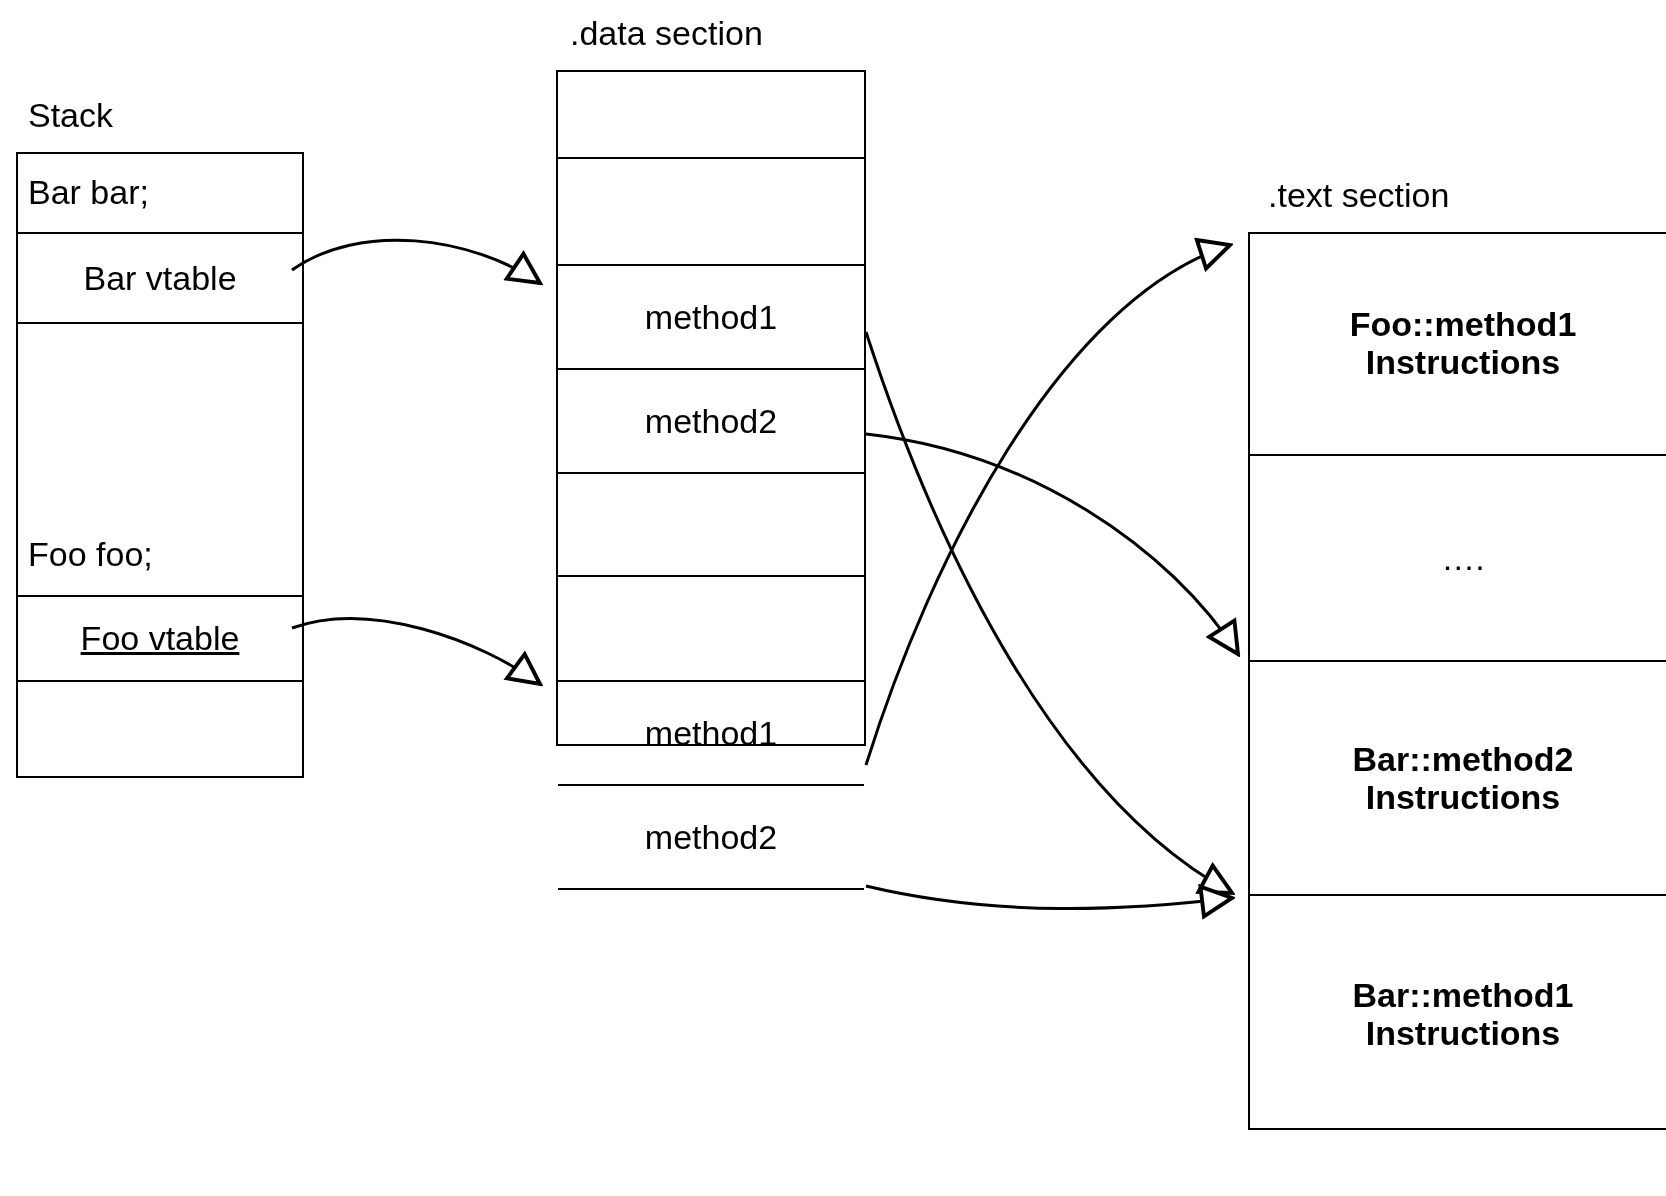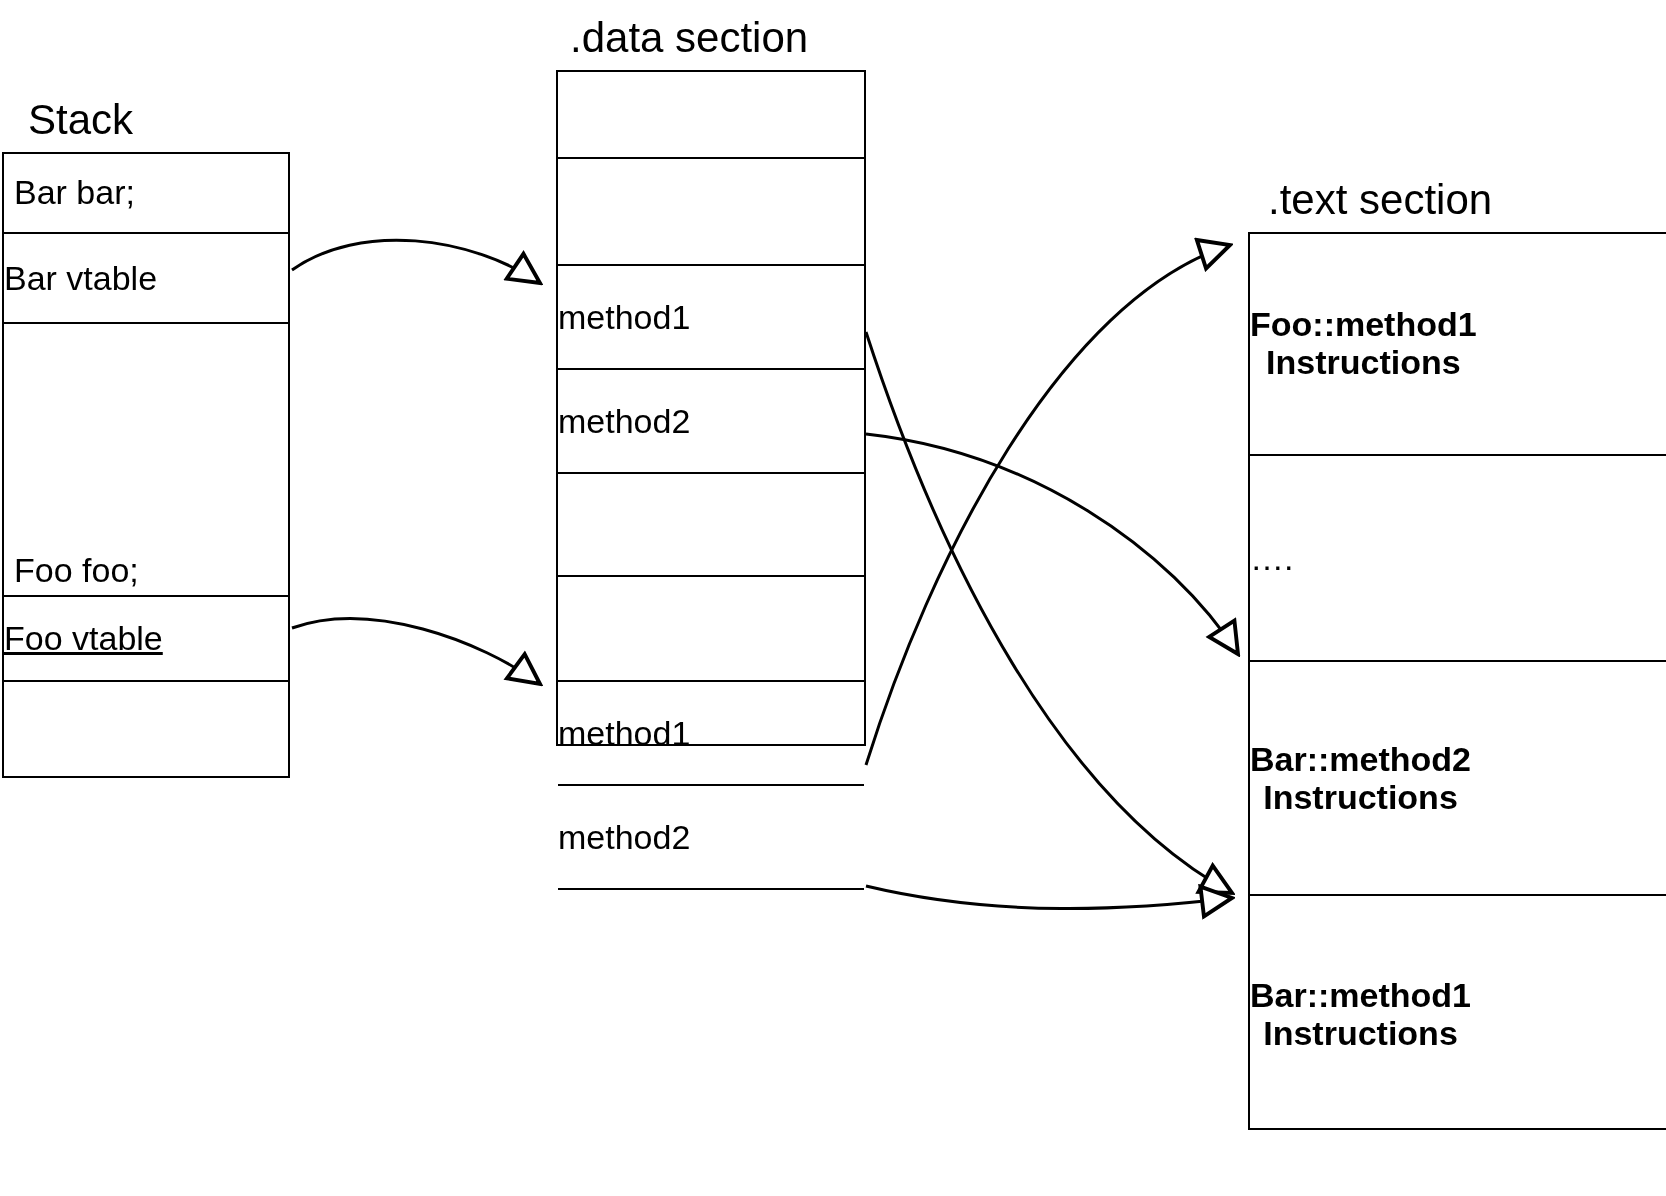--- a/index.html
+++ b/index.html
@@ -1,44 +1,44 @@
 <!DOCTYPE html>
 <html><head>
 <meta charset="utf-8">
 <style>
   html,body{margin:0;padding:0;background:#ffffff;}
   body{width:1666px;height:1196px;position:relative;overflow:hidden;
        font-family:"Liberation Sans","DejaVu Sans",sans-serif;color:#000;}
   .canvas{position:absolute;inset:0;}
   svg.edges{position:absolute;left:0;top:0;width:1666px;height:1196px;pointer-events:none;}
-  .lbl{position:absolute;font-size:42px;line-height:1.05;color:#000;white-space:nowrap;}
+  .lbl{position:absolute;font-size:34px;line-height:1.05;color:#000;white-space:nowrap;}
   .box{position:absolute;border:2.5px solid #000;box-sizing:border-box;background:transparent;}
   .row{position:absolute;left:0;right:0;box-sizing:border-box;
-       display:flex;align-items:center;justify-content:flex-start;
+       display:flex;align-items:center;justify-content:center;
        font-size:34px;line-height:1.12;text-align:center;}
   .row.div{border-top:2.5px solid #000;}
   .row.left{justify-content:flex-start;padding-left:10px;}
   .row .txt{display:block;}
   .two-line{white-space:pre-line;font-weight:bold;}
 </style>
 </head>
 <body>
 
 <div class="canvas">
 
   <div class="lbl" style="left:28px;top:98px;">Stack</div>
 
-  <div class="box" style="left:2px;top:152px;width:288px;height:626px;">
+  <div class="box" style="left:16px;top:152px;width:288px;height:626px;">
     <div class="row left" style="top:-2px;height:80px;">
       <span class="txt">Bar bar;</span>
     </div>
     <div class="row div" style="top:78px;height:90px;">
       <span class="txt">Bar vtable</span>
     </div>
-    <div class="row div left" style="top:168px;height:273px;align-items:flex-end;padding-bottom:6px;">
+    <div class="row div left" style="top:168px;height:273px;align-items:flex-end;padding-bottom:22px;">
       <span class="txt">Foo foo;</span>
     </div>
     <div class="row div" style="top:441px;height:85px;text-decoration:underline;">
       <span class="txt">Foo vtable</span>
     </div>
     <div class="row div" style="top:526px;height:100px;">
       <span class="txt"></span>
     </div>
   </div>
 

